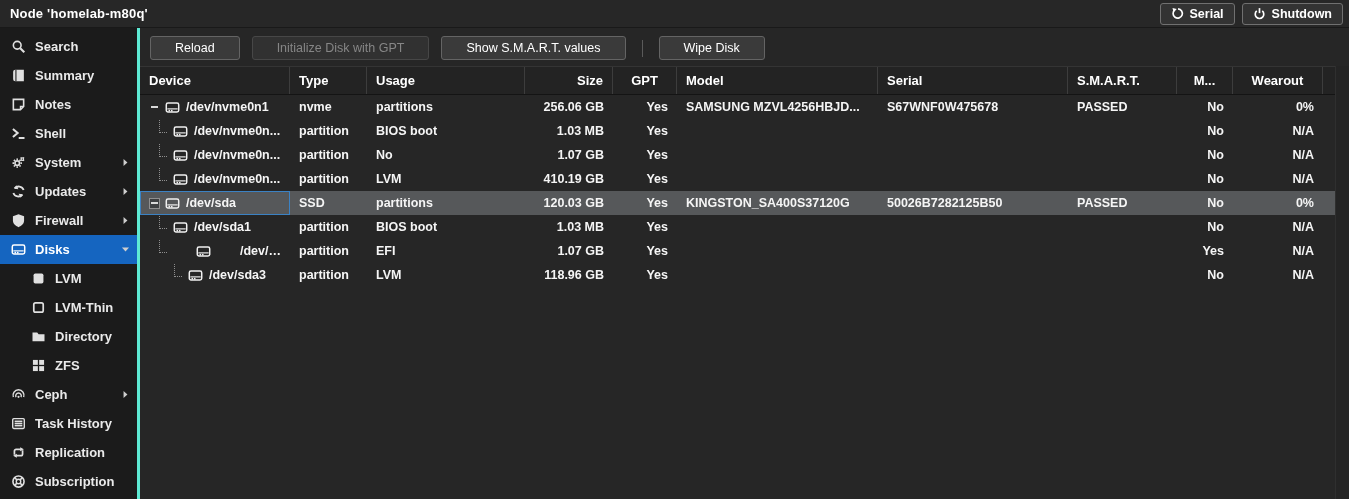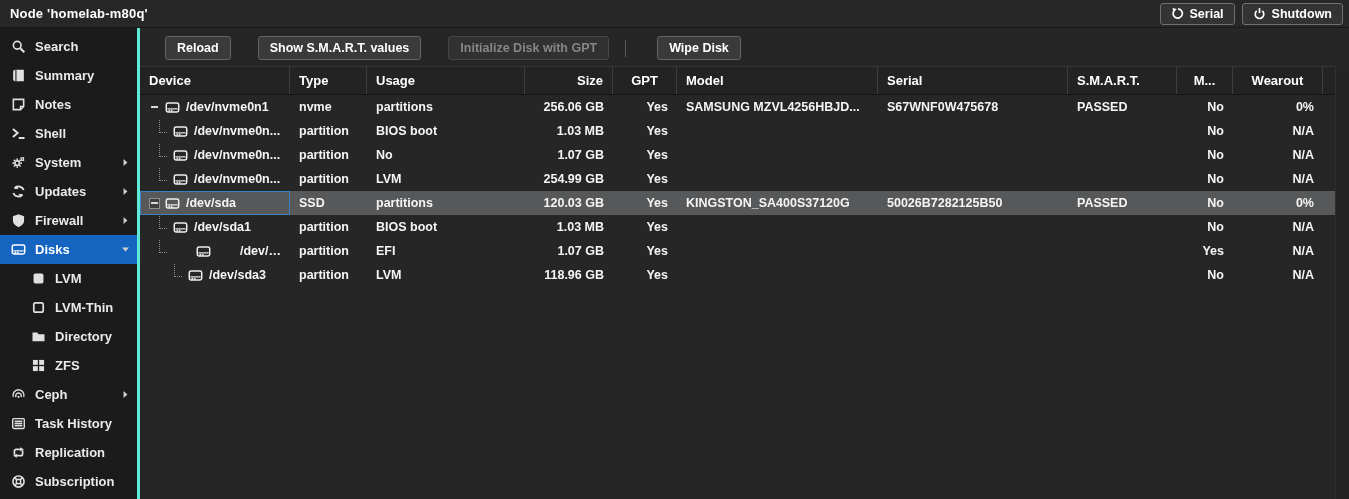--- a/index.html
+++ b/index.html
@@ -50,24 +50,24 @@
   .nav-label { flex:1; overflow:hidden; }
   .nav-arrow { width:12px; height:12px; flex:none; color:#cfcfcf; display:flex; align-items:center; justify-content:center; }
 
   
   .content { flex:1; display:flex; flex-direction:column; min-width:0; }
   .toolbar {
     height:36px; display:flex; align-items:center; gap:12px;
     padding:8px 10px 4px 10px; background:var(--content-bg,#262626);
   }
   .btn {
-    height:24px; padding:0 11px;
+    height:24px; padding:0 24px;
     background:#3a3a3a; border:1px solid #646464; border-radius:3px;
-    color:#ffffff; font-size:12.5px; font-weight:bold; cursor:pointer;
-    font-family:"Liberation Sans", sans-serif; white-space:nowrap;margin-left:15px;
+    color:#ffffff; font-size:12.5px; font-weight:normal; cursor:pointer;
+    font-family:"Liberation Sans", sans-serif; white-space:nowrap;
   }
   .btn:disabled { background:#313131; border-color:#474747; color:#868686; cursor:default; }
   .tool-sep { width:1px; height:17px; background:#5a5a5a; margin:0 4px; }
 
   
   .grid { position:relative; flex:1; margin-top:2px; }
   .thead {
     display:flex; height:29px; background:#232323;
     border-top:1px solid #343434; border-bottom:1px solid #141414;
     font-size:13px; color:#ffffff; align-items:center;
@@ -332,22 +332,22 @@
             <line x1="10.7" y1="10.7" x2="8.5" y2="8.5"></line>
           </svg>
         </span>
         <span class="nav-label">Subscription</span>
       </div>
     </nav>
 
   <main class="content">
     <div class="toolbar">
       <button class="btn">Reload</button>
+      <button class="btn" disabled="">Initialize Disk with GPT</button>
       <button class="btn">Show S.M.A.R.T. values</button>
-      <button class="btn" disabled="">Initialize Disk with GPT</button>
       <span class="tool-sep"></span>
       <button class="btn">Wipe Disk</button>
     </div>
 
     <div class="grid">
       <div class="thead" id="thead">
           <div class="hcell" style="width: 150px; text-align: center;">Device</div>
           <div class="hcell" style="width: 77px;">Type</div>
           <div class="hcell" style="width: 158px;">Usage</div>
           <div class="hcell a-right" style="width: 88px;">Size</div>
@@ -439,21 +439,21 @@
                   <rect x="1.2" y="2.8" width="11.6" height="8.4" rx="1.6" stroke-width="1.4"></rect>
                   <line x1="2.2" y1="8.3" x2="11.8" y2="8.3" stroke-width="1.1"></line>
                   <circle cx="4" cy="10" r=".8" fill="currentColor" stroke="none"></circle>
                   <circle cx="6.3" cy="10" r=".8" fill="currentColor" stroke="none"></circle>
                 </svg>
               </span>
               <span class="dev-label">/dev/nvme0n...</span>
             </div>
             <div class="cell c1" style="width: 77px;">partition</div>
             <div class="cell c2" style="width: 158px;">LVM</div>
-            <div class="cell c3 a-right" style="width: 88px;">254.99 GB</div>
+            <div class="cell c3 a-right" style="width: 88px;">410.19 GB</div>
             <div class="cell c4 a-right" style="width: 64px;">Yes</div>
             <div class="cell c5" style="width: 201px;"></div>
             <div class="cell c6" style="width: 190px;"></div>
             <div class="cell c7" style="width: 109px;"></div>
             <div class="cell c8 a-right" style="width: 56px;">No</div>
             <div class="cell c9 a-right" style="width: 90px;">N/A</div>
           </div>
           <div class="row selected">
             <div class="cell c0" style="width: 150px;">
               <span class="expander boxed">

